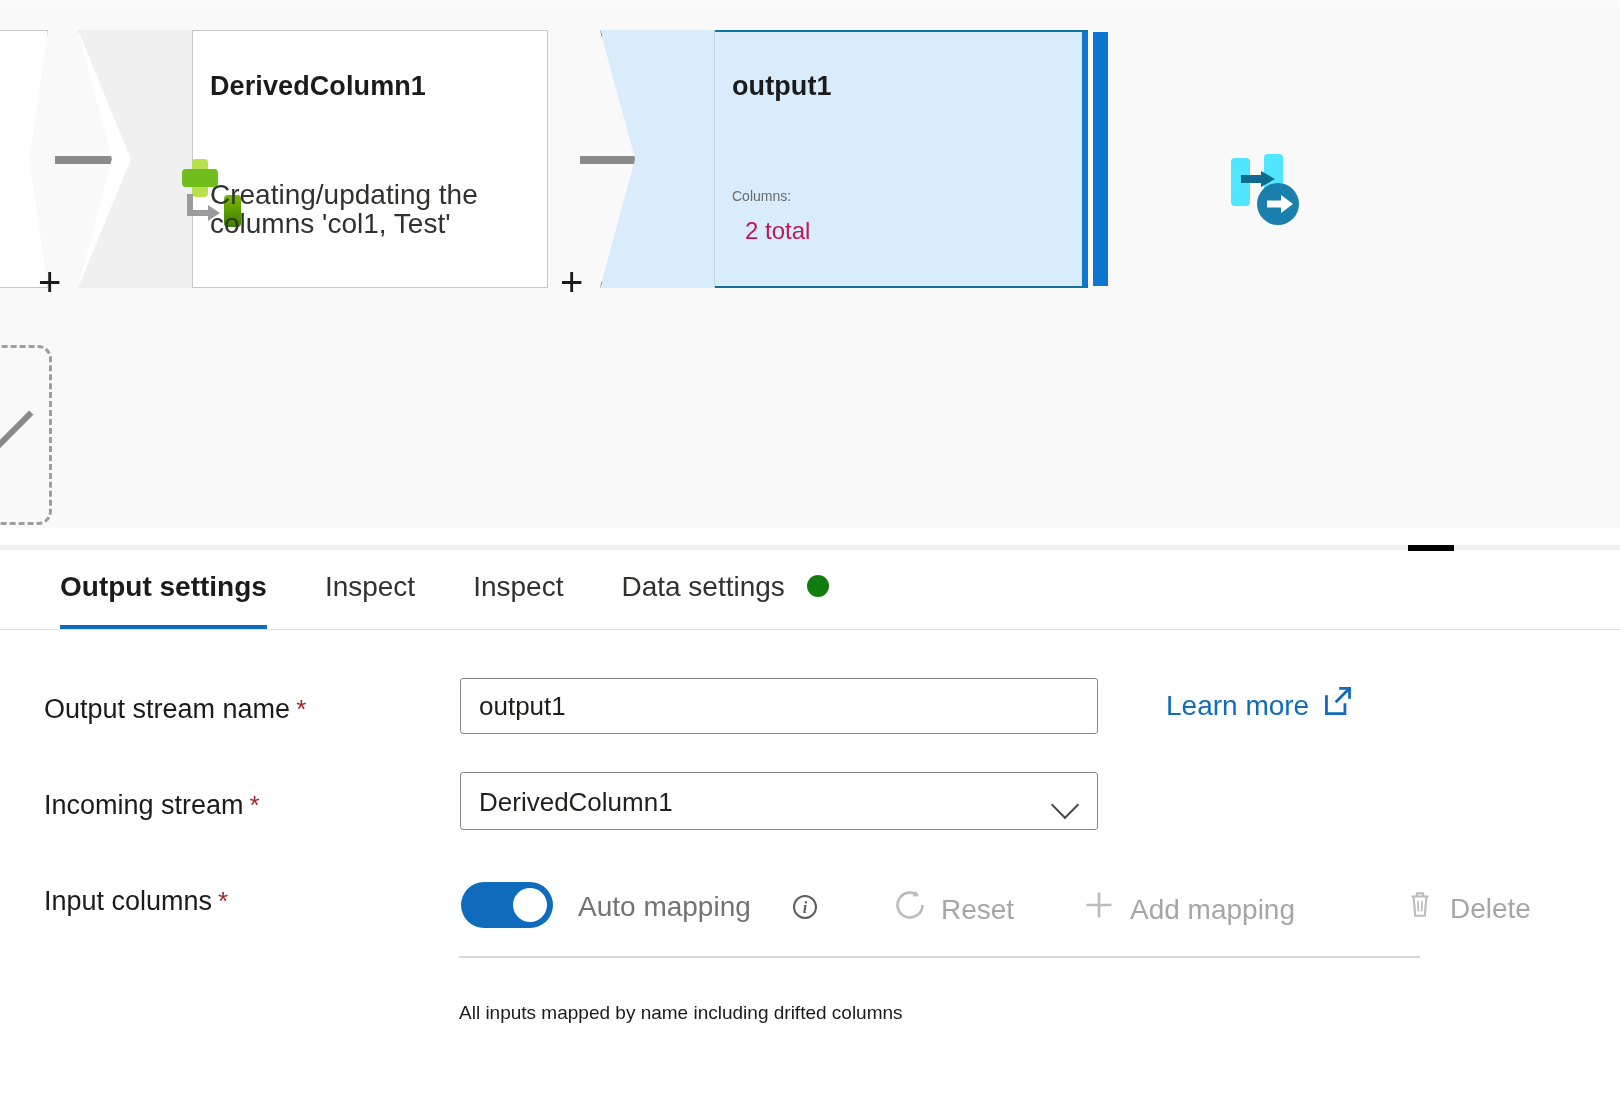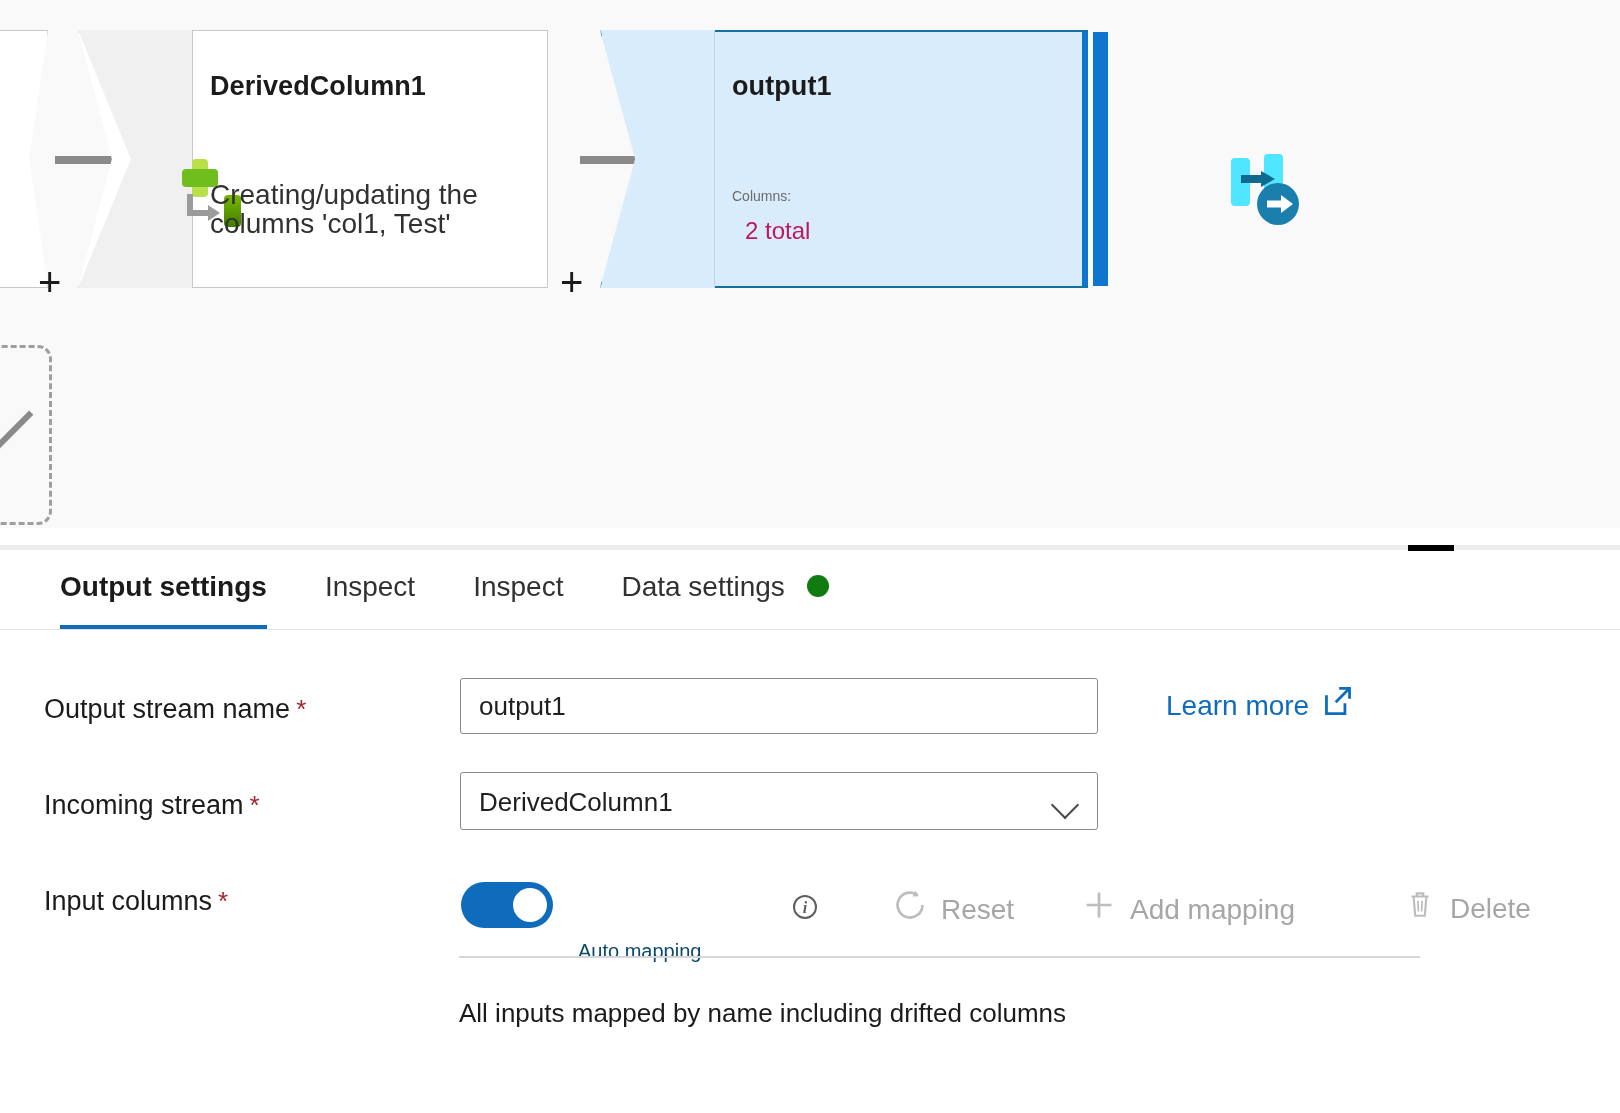--- a/index.html
+++ b/index.html
@@ -191,41 +191,41 @@
   .toggle {
     position: absolute; left: 461px; top: 22px; width: 92px; height: 46px;
     border-radius: 23px; background: #0f6cbd; cursor: pointer;
   }
   .toggle .knob {
     position: absolute; right: 6px; top: 6px; width: 34px; height: 34px;
     border-radius: 50%; background: #ffffff;
   }
   .toggle-label {
     position: absolute; left: 578px; top: 30px;
-    font-size: 20px; color: #0c4a6e; line-height: 34px; white-space: nowrap; margin-top: 44px;
+    font-size: 28px; color: #737373; line-height: 34px; white-space: nowrap;
   }
   .info-icon {
     position: absolute; left: 793px; top: 35px;
     width: 24px; height: 24px; border: 2px solid #605e5c; border-radius: 50%;
     color: #605e5c; font-size: 16px; line-height: 21px; text-align: center;
     font-family: "Liberation Serif", serif; font-style: italic; font-weight: bold;
     cursor: pointer;
   }
   .cmd {
     position: absolute; top: 28px;
     font-size: 28px; color: #a6a6a6; line-height: 36px; white-space: nowrap;
     display: inline-flex; align-items: center; gap: 14px; cursor: default;
   }
 
   .divider-rule {
     position: absolute; left: 459px; right: 0; top: 0; height: 2px; background: #d6d6d6;
   }
   .footer-note {
     position: absolute; left: 459px; top: 40px;
-    font-size: 26px; color: #1b1b1b; line-height: 34px;
+    font-size: 19px; color: #1b1b1b; line-height: 34px;
   }
 </style>
 </head>
 <body>
 
 <div id="canvas">
   <div id="canvas-top-strip"></div>
 
   <div class="stub"></div>
 

